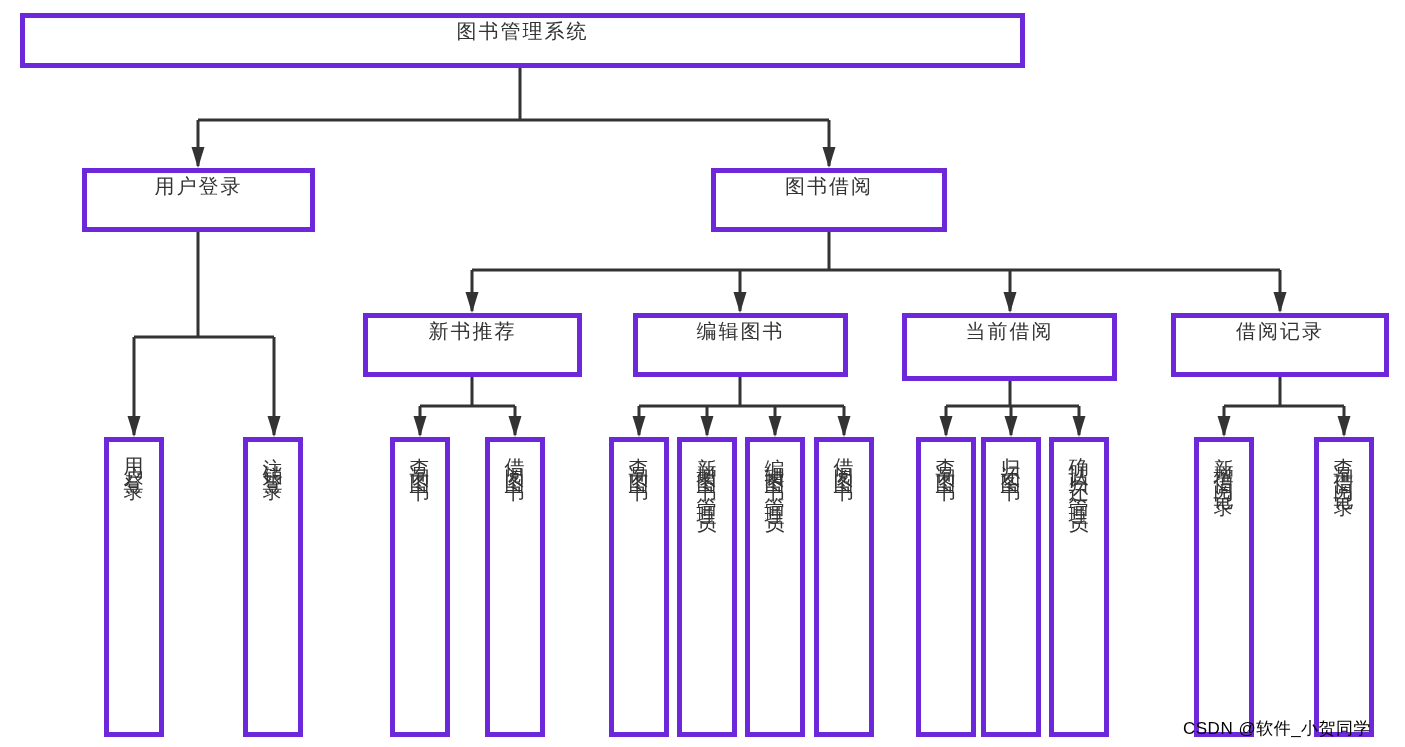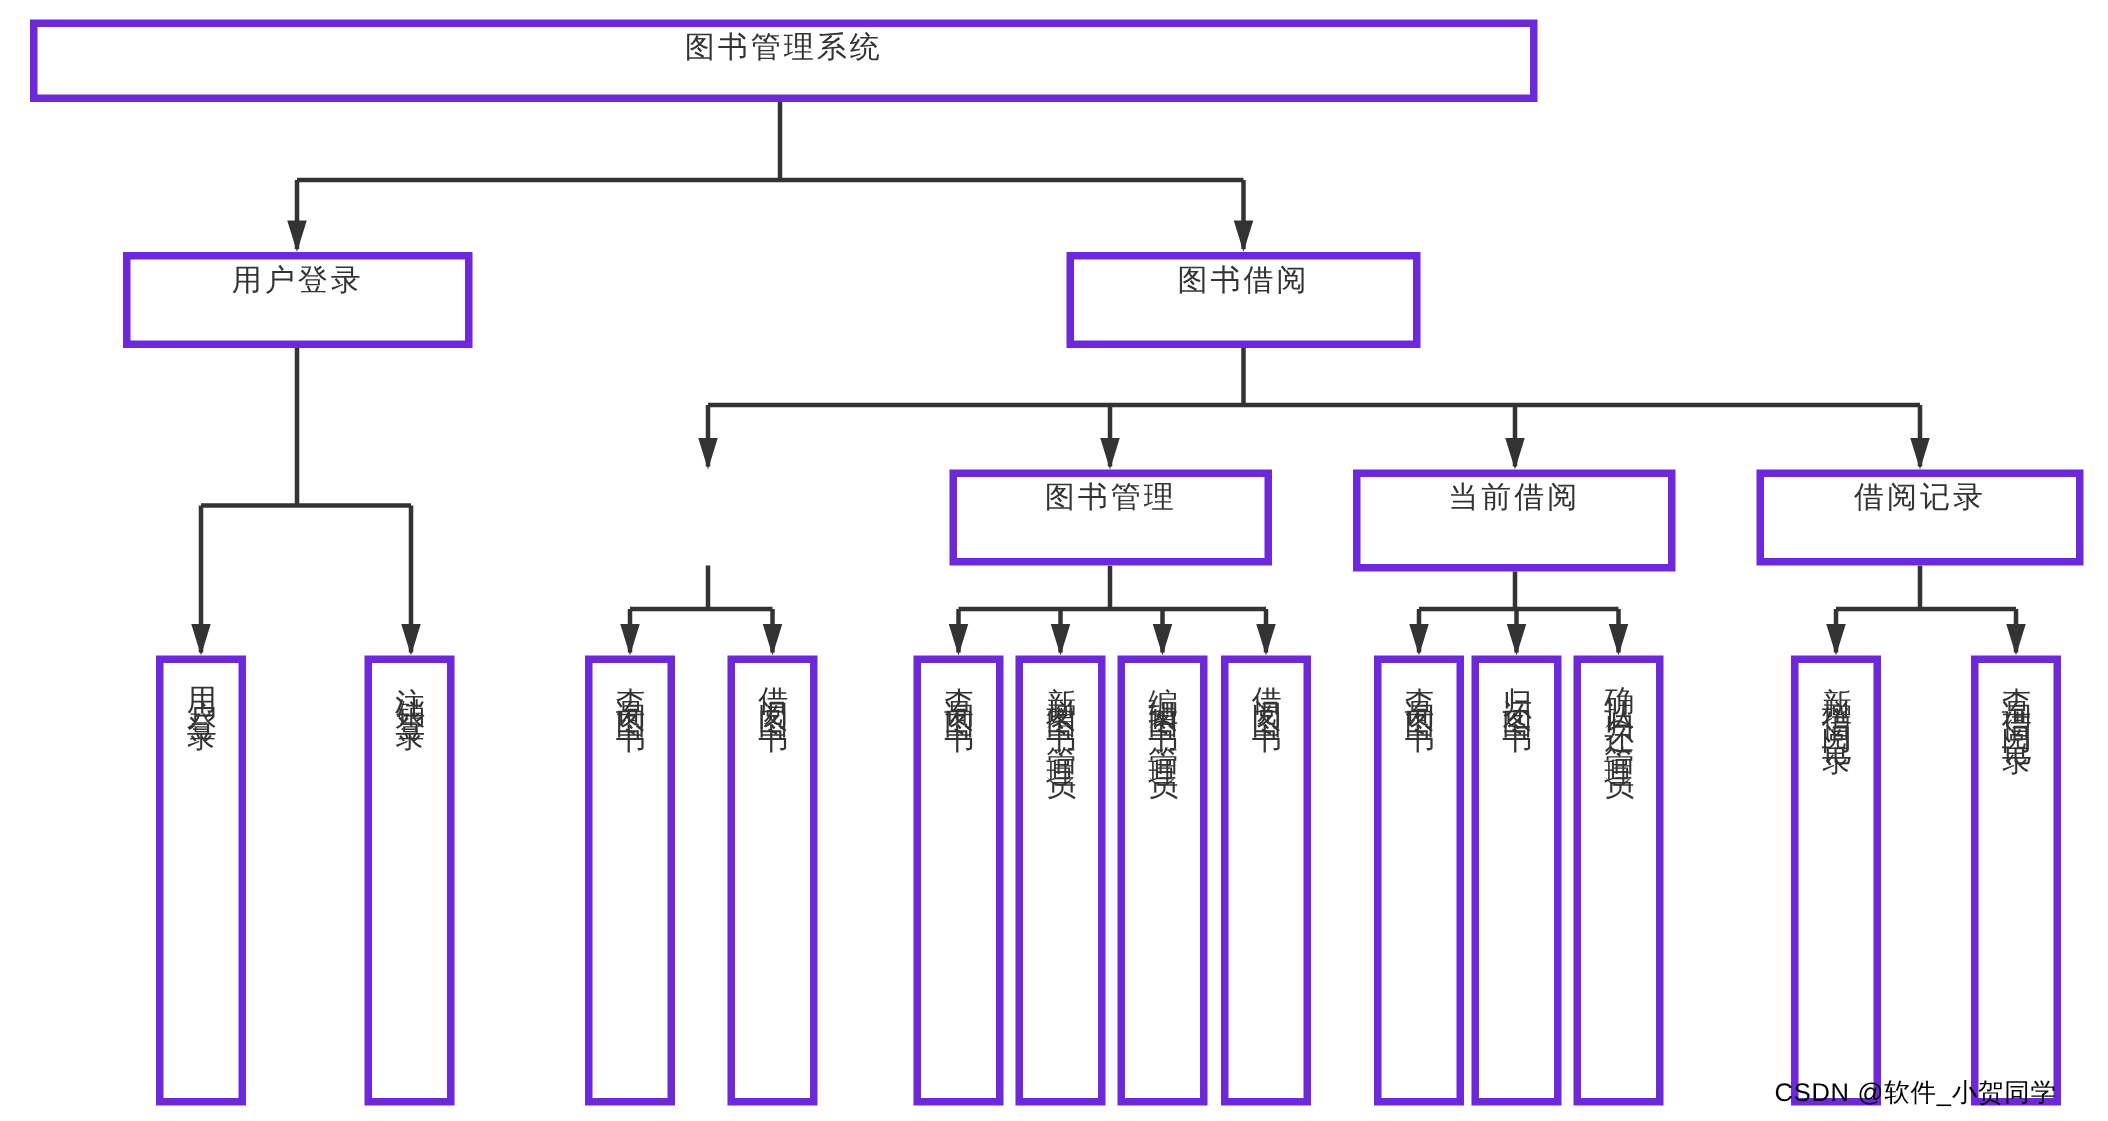--- a/index.html
+++ b/index.html
@@ -81,22 +81,25 @@
     <span>图书管理系统</span>
   </div>
 
   <div class="box hbox" style="left:82px;top:168px;width:233px;height:64px">
     <span>用户登录</span>
   </div>
   <div class="box hbox" style="left:711px;top:168px;width:236px;height:64px">
     <span>图书借阅</span>
   </div>
 
+  <div class="box hbox" style="left:363px;top:313px;width:219px;height:64px">
+    <span>新书推荐</span>
+  </div>
   <div class="box hbox" style="left:633px;top:313px;width:215px;height:64px">
-    <span>图书管理</span>
+    <span>编辑图书</span>
   </div>
   <div class="box hbox" style="left:902px;top:313px;width:215px;height:68px">
     <span>当前借阅</span>
   </div>
   <div class="box hbox" style="left:1171px;top:313px;width:218px;height:64px">
     <span>借阅记录</span>
   </div>
 
   <div class="box vbox" style="left:104px">
     <span class="vlabel">用户登录</span>

